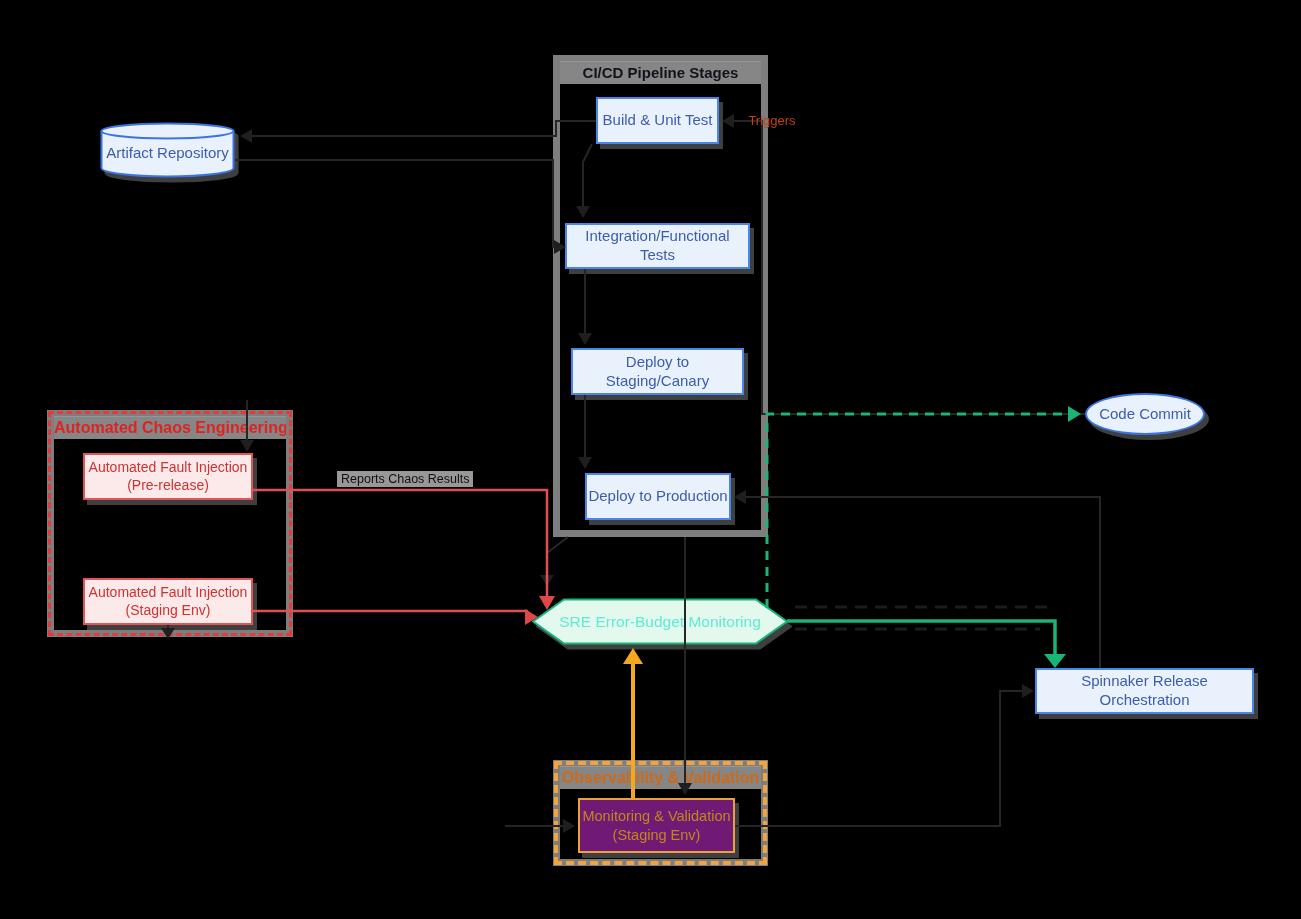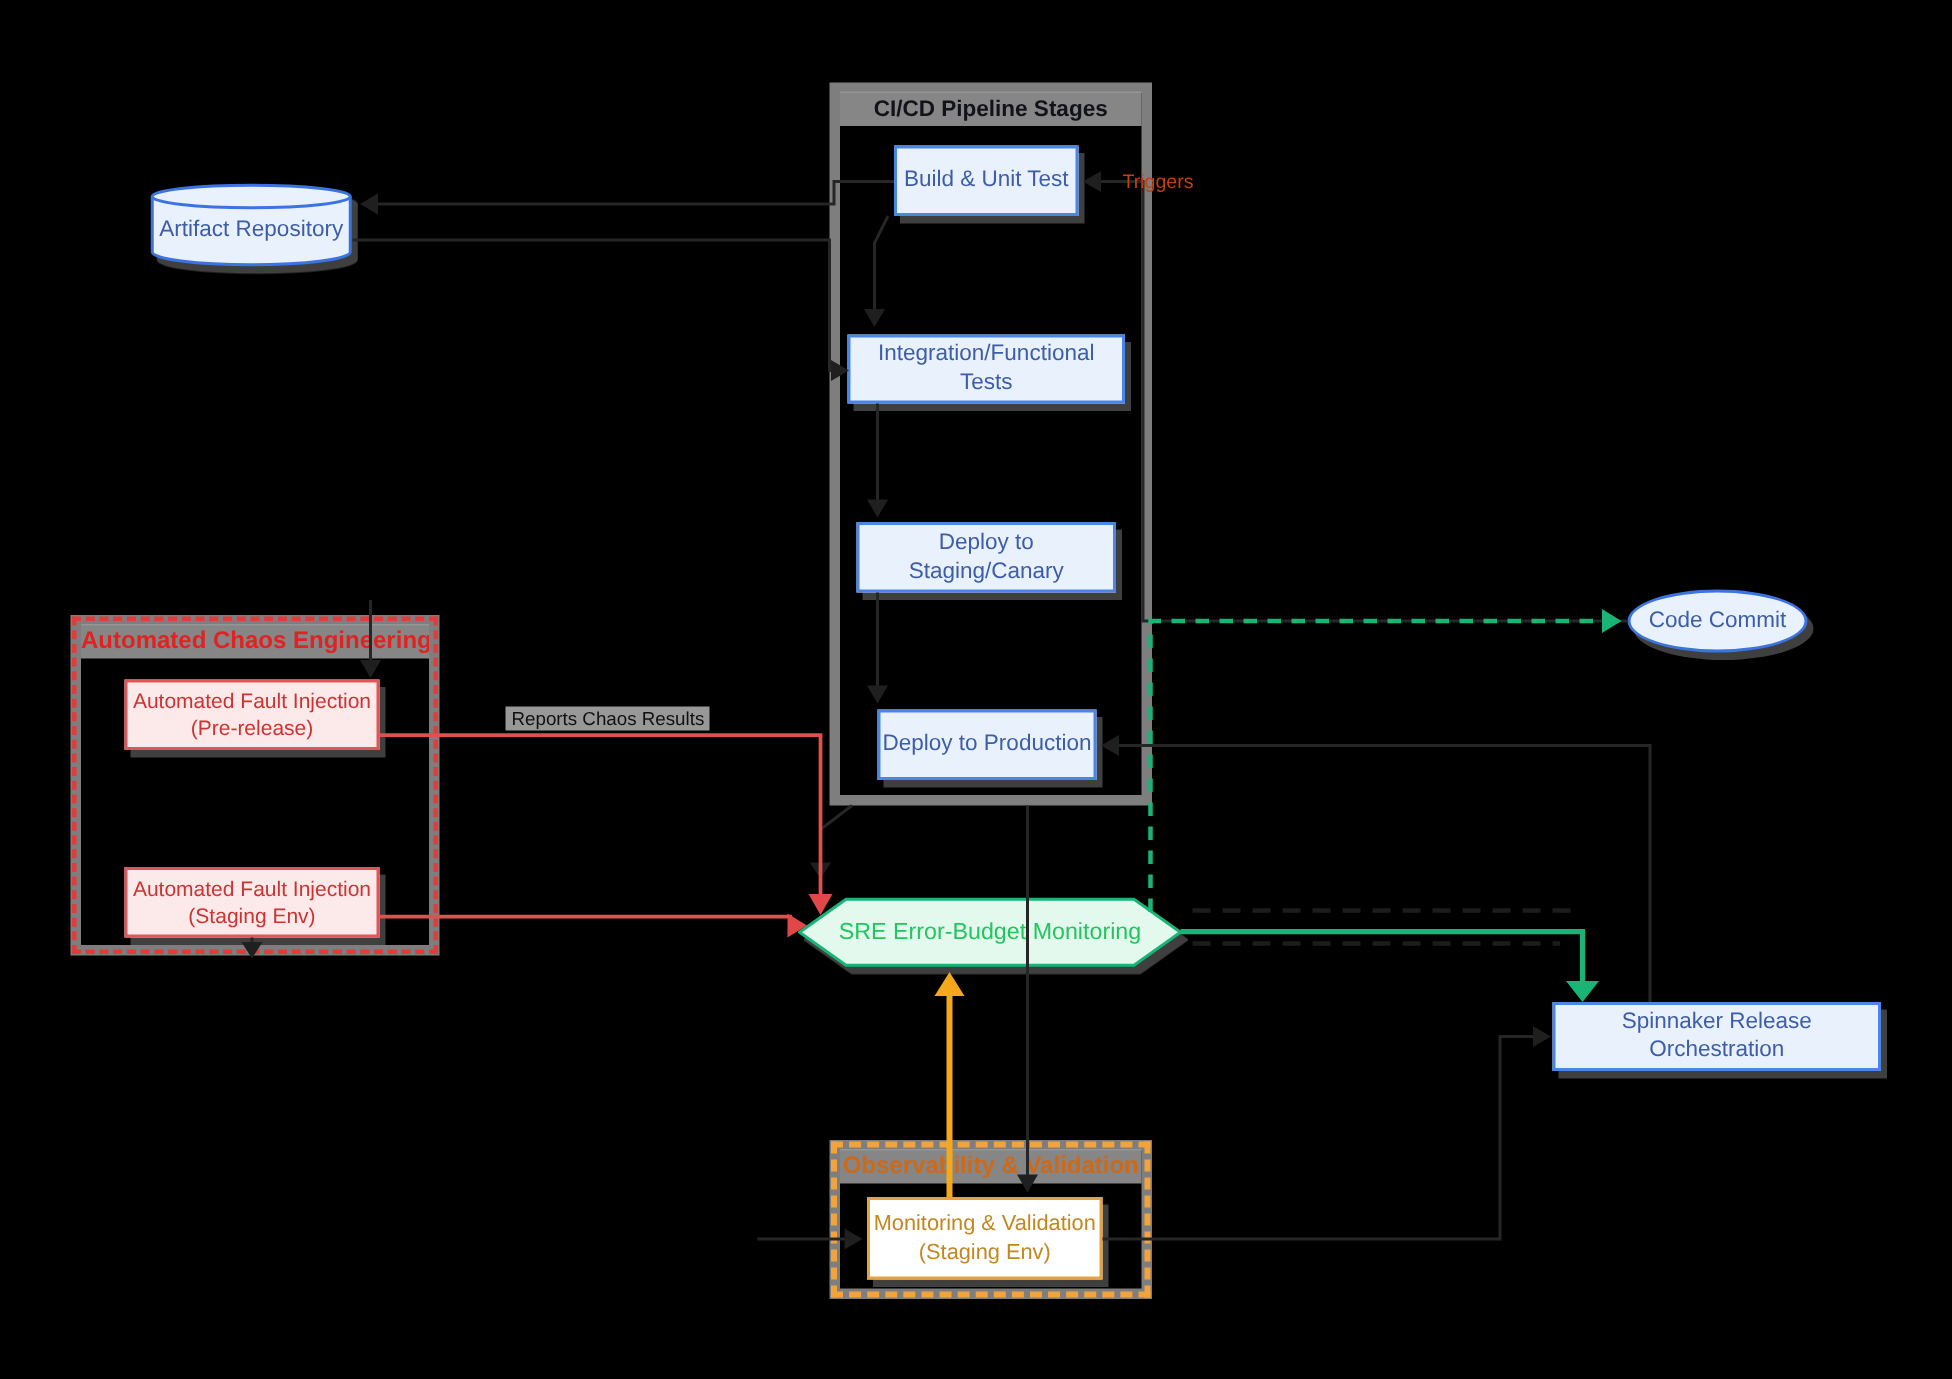--- a/index.html
+++ b/index.html
@@ -20,29 +20,29 @@
   .title-dark{color:#12121a;}
   .title-red{color:#e02222;font-size:16px;}
   .title-orange{color:#cc6a1a;font-size:16px;}
   
   .node{position:absolute;box-sizing:border-box;z-index:3;display:flex;flex-direction:column;
         align-items:center;justify-content:center;text-align:center;font-size:15px;line-height:1.25;}
   .rect-blue{background:#e8f1fc;border:2px solid #4a86e8;color:#3d5da8;
              box-shadow:4px 5px 0 rgba(140,140,140,0.45);}
   .rect-red{background:#fce9e9;border:2px solid #e05555;color:#cc3333;font-size:14px;
             box-shadow:4px 5px 0 rgba(140,140,140,0.45);}
-  .rect-yellow{background:#ffffff;border:2px solid #e9a23b;color:#c4861f;font-size:14.5px;
+  .rect-yellow{background:#701a75;border:2px solid #e9a23b;color:#c4861f;font-size:14.5px;
             box-shadow:4px 5px 0 rgba(140,140,140,0.45);}
   .ellipse-blue{background:#e8f1fc;border:2px solid #3b74e0;color:#3d5da8;border-radius:50%;
             box-shadow:4px 5px 0 rgba(140,140,140,0.45);}
   .shape-node{background:transparent;border:none;box-shadow:none;}
   .shape-node svg{position:absolute;inset:0;filter:drop-shadow(4px 5px 0 rgba(140,140,140,0.45));}
   .shape-label{position:relative;z-index:1;}
   .cyl-label{color:#3d5da8;margin-top:6px;}
-  .hex-label{color:#22c55e;font-size:15.5px;}
+  .hex-label{color:#5eead4;font-size:15.5px;}
   
   #edges{position:absolute;inset:0;z-index:5;pointer-events:none;}
   .edge-label{
     position:absolute;z-index:6;font-size:12.5px;white-space:nowrap;text-align:center;
   }
   .chip{background:rgba(165,165,165,0.92);color:#101010;padding:1px 4px;text-align:center;}
   .ghost{color:#c2410c;font-size:13px;}
 </style>
 </head>
 <body>

